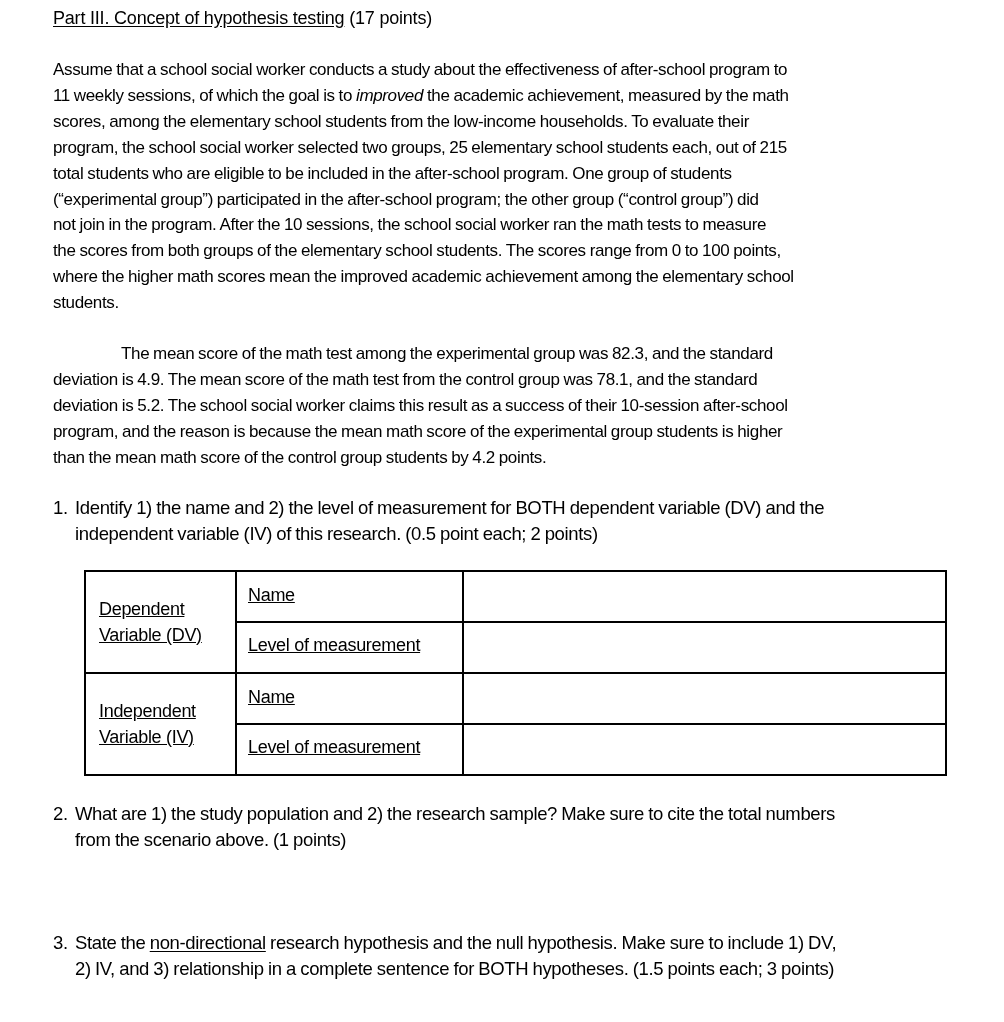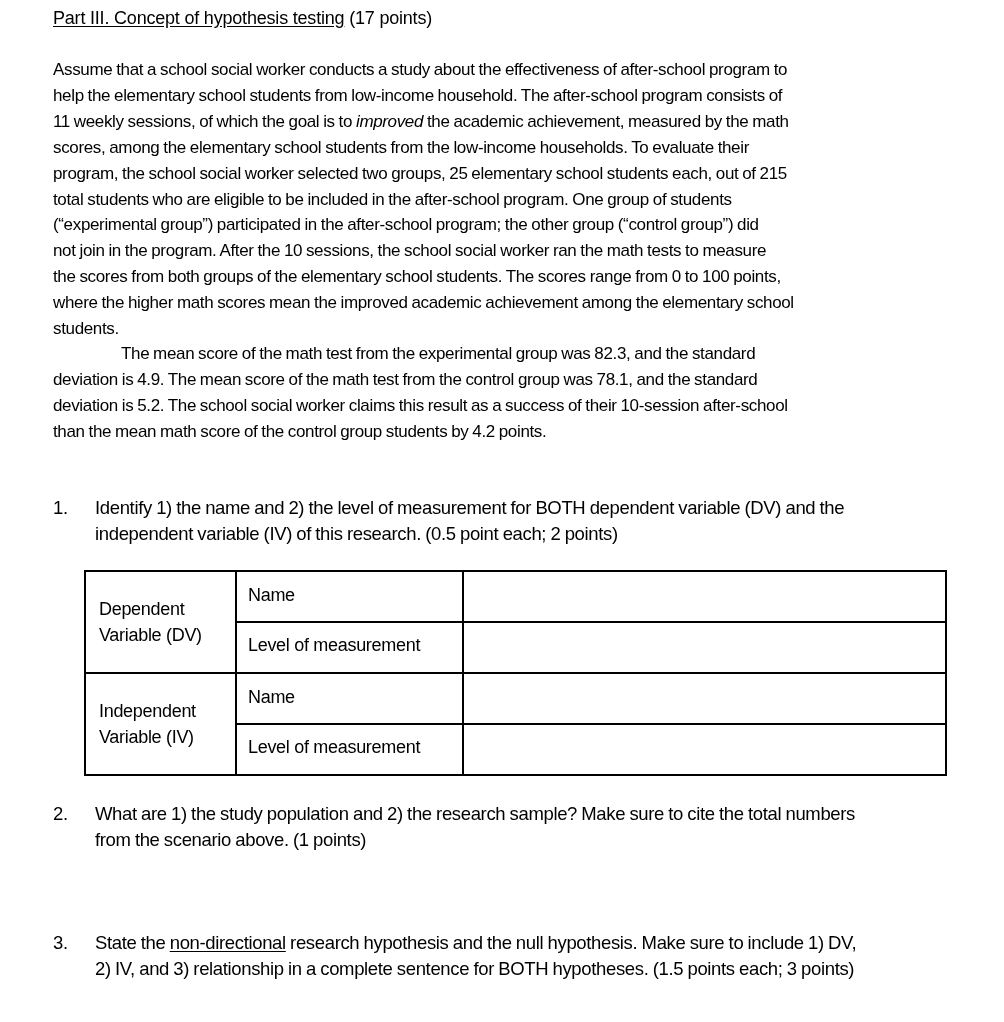--- a/index.html
+++ b/index.html
@@ -53,34 +53,35 @@
       line-height: 25.9px;
       letter-spacing: -0.35px;
       word-spacing: -0.5px;
     }
     .q .num {
       position: absolute;
       left: 0;
       top: 0;
     }
     .q .body {
-      margin-left: 42px;
+      margin-left: 22px;
     }
     .q .u {
       text-decoration: underline;
       text-underline-offset: 2px;
     }
     table.answers {
       position: absolute;
       left: 84px;
       top: 570px;
       width: 863px;
       border-collapse: collapse;
       font-size: 18px;
       letter-spacing: -0.3px;
+      text-decoration: underline;
     }
     table.answers td {
       border: 2px solid #000;
       padding: 0;
       vertical-align: top;
     }
     td.group {
       width: 136px;
       vertical-align: middle !important;
       padding-left: 13px !important;
@@ -97,36 +98,36 @@
   </style>
 </head>
 <body>
 
 <div class="title-line">
   <span class="ul">Part III.  Concept of hypothesis testing</span><span> (17 points)</span>
 </div>
 
 <div class="para" style="top:57px;">
   <span class="line">Assume that a school social worker conducts a study about the effectiveness of after-school program to</span>
-  <span class="line">help the elementary school students from low-income household. The after-school program consists of</span>
   <span class="line"><span>11 weekly sessions, of which the goal is to </span><em>improved</em><span> the academic achievement, measured by the math</span></span>
   <span class="line">scores, among the elementary school students from the low-income households. To evaluate their</span>
   <span class="line">program, the school social worker selected two groups, 25 elementary school students each, out of 215</span>
   <span class="line">total students who are eligible to be included in the after-school program. One group of students</span>
   <span class="line">(“experimental group”) participated in the after-school program; the other group (“control group”) did</span>
   <span class="line">not join in the program. After the 10 sessions, the school social worker ran the math tests to measure</span>
   <span class="line">the scores from both groups of the elementary school students. The scores range from 0 to 100 points,</span>
   <span class="line">where the higher math scores mean the improved academic achievement among the elementary school</span>
   <span class="line">students.</span>
 </div>
 
 <div class="para" style="top:341px;">
-  <span class="line indent">The mean score of the math test from the experimental group was 82.3, and the standard</span>
+  <span class="line indent">The mean score of the math test among the experimental group was 82.3, and the standard</span>
   <span class="line">deviation is 4.9. The mean score of the math test from the control group was 78.1, and the standard</span>
   <span class="line">deviation is 5.2. The school social worker claims this result as a success of their 10-session after-school</span>
+  <span class="line">program, and the reason is because the mean math score of the experimental group students is higher</span>
   <span class="line">than the mean math score of the control group students by 4.2 points.</span>
 </div>
 
 <div class="q" style="top:495px;">
   <span class="num">1.</span>
   <div class="body">
     <span class="line">Identify 1) the name and 2) the level of measurement for BOTH dependent variable (DV) and the</span>
     <span class="line">independent variable (IV) of this research. (0.5 point each; 2 points)</span>
   </div>
 </div>

